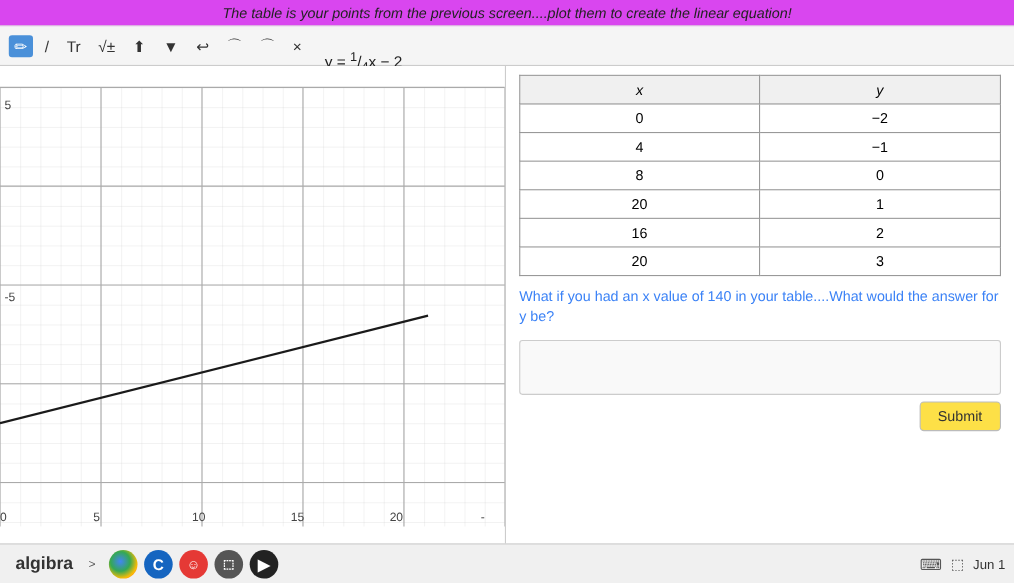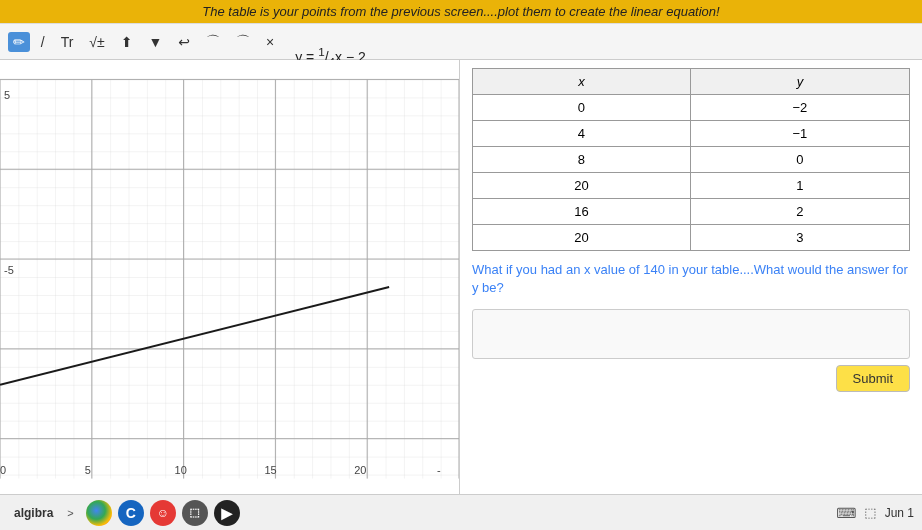--- a/index.html
+++ b/index.html
@@ -7,21 +7,21 @@
       width: 922px;
       height: 530px;
       background: #fff;
       font-family: Arial, sans-serif;
       overflow: hidden;
       position: relative;
     }
 
     
     .instruction-bar {
-      background: #eab308;
+      background: #d946ef;
       padding: 4px 10px;
       font-size: 13px;
       color: #222;
       border-bottom: 1px solid #ddd;
       text-align: center;
       font-style: italic;
     }
 
     
     .toolbar {
@@ -147,21 +147,21 @@
       right: 0;
       height: 36px;
       background: #f0f0f0;
       border-top: 1px solid #ccc;
       display: flex;
       align-items: center;
       padding: 0 8px;
       gap: 8px;
     }
     .taskbar-app {
-      font-size: 12px;
+      font-size: 16px;
       color: #333;
       font-weight: bold;
       cursor: pointer;
       padding: 2px 6px;
     }
     .taskbar-app-arrow {
       font-size: 11px;
       color: #555;
     }
     .taskbar-icons {

